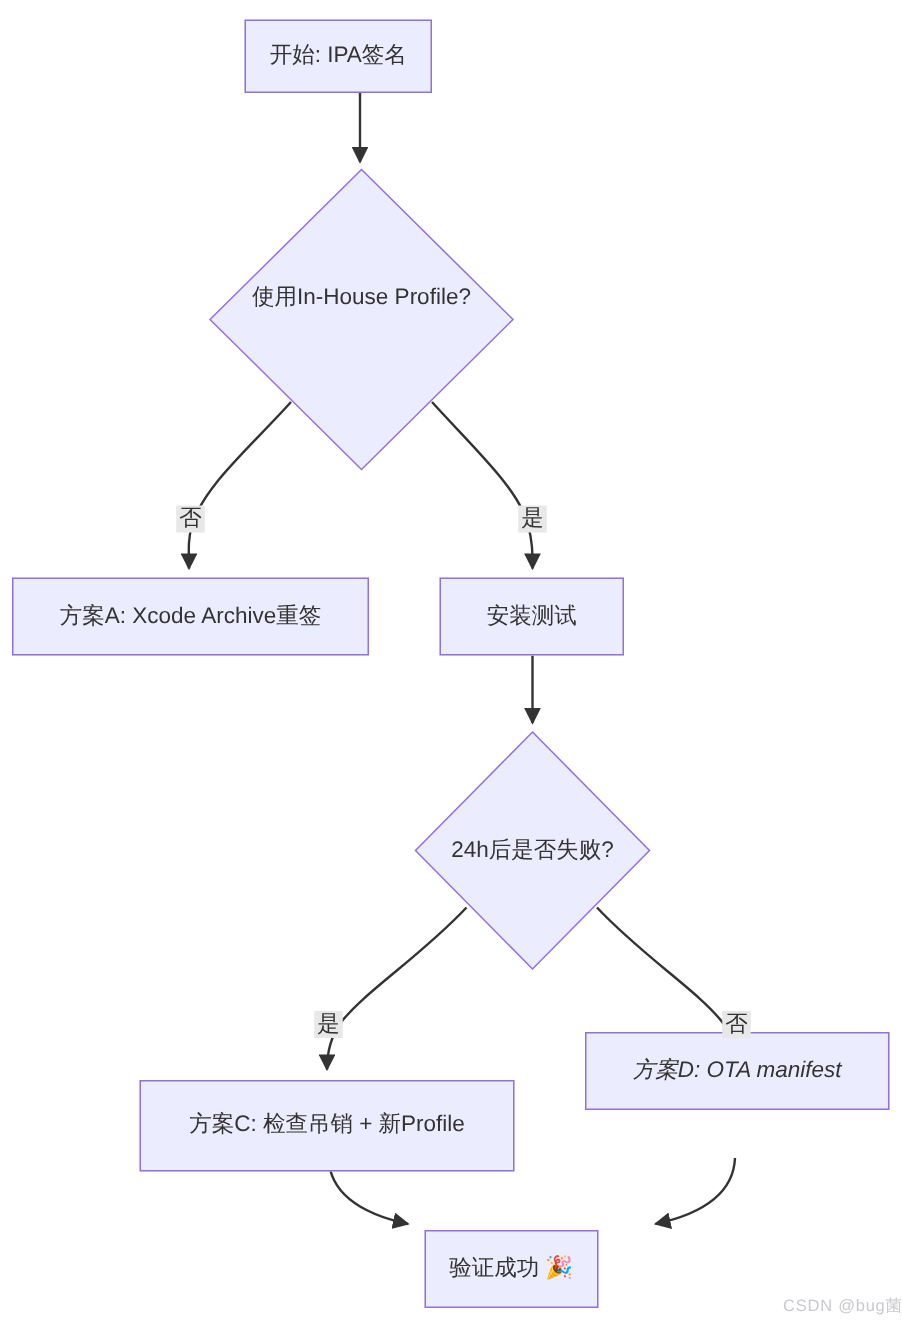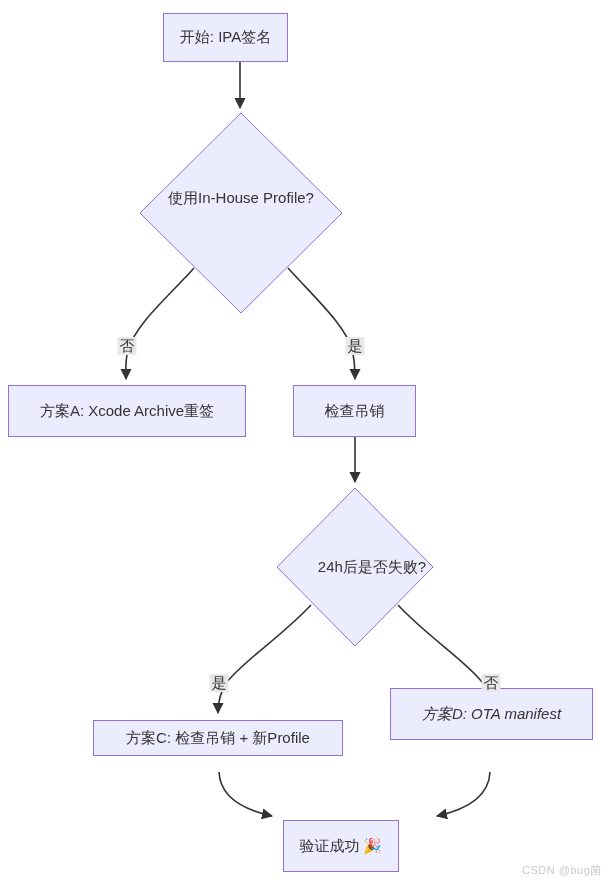--- a/index.html
+++ b/index.html
@@ -86,37 +86,37 @@
 
   <div class="node" style="left:163px; top:13px; width:125px; height:49px;">
     <span>开始: IPA签名</span>
   </div>
 
   <div class="node" style="left:8px; top:385px; width:238px; height:52px;justify-content:center;">
     <span>方案A: Xcode Archive重签</span>
   </div>
 
   <div class="node" style="left:293px; top:385px; width:123px; height:52px;">
-    <span>检查吊销</span>
+    <span>安装测试</span>
   </div>
 
-  <div class="node" style="left:93px; top:720px; width:250px; height:36px;">
+  <div class="node" style="left:93px; top:720px; width:250px; height:61px;">
     <span>方案C: 检查吊销 + 新Profile</span>
   </div>
 
   <div class="node" style="left:390px; top:688px; width:203px; height:52px;font-style:italic;">
     <span>方案D: OTA manifest</span>
   </div>
 
   <div class="node" style="left:283px; top:820px; width:116px; height:52px;">
     <span>验证成功 🎉</span>
   </div>
 
   <div class="diamond-label" style="left:241px; top:198px;">使用In-House Profile?</div>
-  <div class="diamond-label" style="left:355px; top:567px;margin-left:17px;">24h后是否失败?</div>
+  <div class="diamond-label" style="left:355px; top:567px;">24h后是否失败?</div>
 
   <div class="edge-label" style="left:127px; top:346px;">否</div>
   <div class="edge-label" style="left:355px; top:346px;">是</div>
   <div class="edge-label" style="left:219px; top:683px;">是</div>
   <div class="edge-label" style="left:491px; top:683px;">否</div>
 
   <div class="watermark">CSDN @bug菌¹</div>
 
 </div>
 

